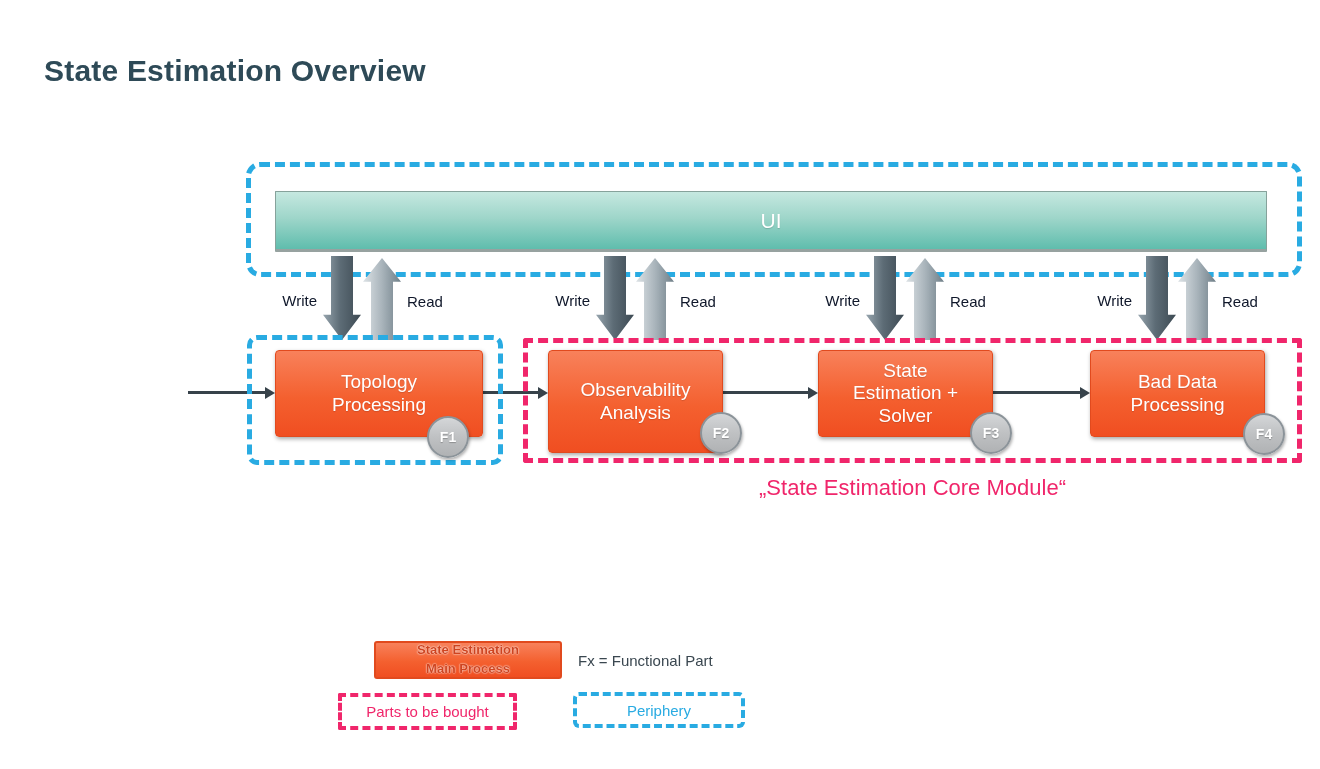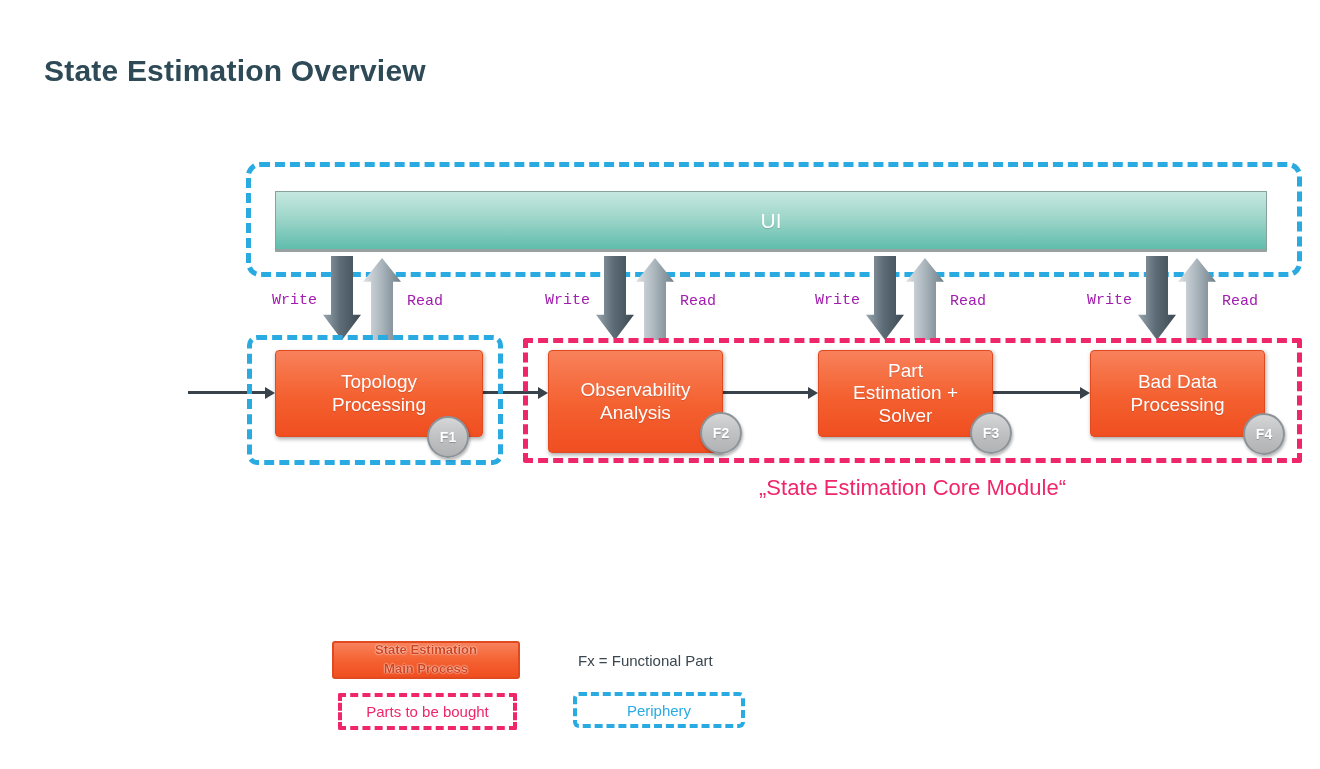--- a/index.html
+++ b/index.html
@@ -58,31 +58,31 @@
     position:absolute;width:38px;height:84px;
     background:linear-gradient(to right,#97a5ae 0%,#5d6c76 45%,#3d4a53 100%);
     clip-path:polygon(21% 0%,79% 0%,79% 70%,100% 70%,50% 100%,0% 70%,21% 70%);
   }
   .arrow-up{
     position:absolute;width:38px;height:82px;
     background:linear-gradient(to right,#dde3e6 0%,#a9b4bb 50%,#6f7f88 100%);
     clip-path:polygon(50% 0%,100% 29%,79% 29%,79% 100%,21% 100%,21% 29%,0% 29%);
     filter:drop-shadow(0 0 1px #4a565e);
   }
-  .io-label{position:absolute;font-size:15px;color:#a21caf;font-family:Liberation Mono, monospace;}
+  .io-label{position:absolute;font-size:15px;color:#0f172a;}
   .io-label.write{width:85px;text-align:right;}
   
   .core-label{font-size:22px;color:#f0266b;text-align:center;}
   
   .lg-orange{
     background:linear-gradient(#f8815b 0%,#f4602f 55%,#f04e21 100%);
     border:2px solid #e14a1e;border-radius:3px;
     display:flex;align-items:center;justify-content:center;text-align:center;
     font-size:13px;font-weight:bold;line-height:1.45;white-space:pre-line;
-    color:#cf4420;text-shadow:0 0 2px rgba(255,255,255,.95),0 0 1px rgba(255,255,255,.9);
+    color:#cf4420;text-shadow:0 0 2px rgba(255,255,255,.95),0 0 1px rgba(255,255,255,.9);margin-left:42px;
   }
   .lg-pink{
     border:4px dashed #f0266b;border-radius:2px;color:#f0266b;font-size:15px;
     display:flex;align-items:center;justify-content:center;
   }
   .lg-blue{
     border:4px dashed #29abe2;border-radius:6px;color:#29abe2;font-size:15px;
     display:flex;align-items:center;justify-content:center;
   }
   .fx-label{font-size:15px;color:#3a4750;}
@@ -130,21 +130,21 @@
   <div class="abs flow-line" style="left:993px;top:391px;width:87px;"></div>
 
   <div class="abs dash-blue" style="left:247px;top:335px;width:256px;height:130px;border-radius:10px;"></div>
 
   <div class="abs dash-pink" style="left:523px;top:338px;width:779px;height:125px;border-radius:3px;"></div>
 
   <div class="abs proc-box" style="left:275px;top:350px;width:208px;height:87px;">Topology
 Processing</div>
   <div class="abs proc-box" style="left:548px;top:350px;width:175px;height:103px;">Observability
 Analysis</div>
-  <div class="abs proc-box" style="left:818px;top:350px;width:175px;height:87px;">Part
+  <div class="abs proc-box" style="left:818px;top:350px;width:175px;height:87px;">State
 Estimation +
 Solver</div>
   <div class="abs proc-box" style="left:1090px;top:350px;width:175px;height:87px;">Bad Data
 Processing</div>
 
   <div class="abs fbadge" style="left:427px;top:416px;">F1</div>
   <div class="abs fbadge" style="left:700px;top:412px;">F2</div>
   <div class="abs fbadge" style="left:970px;top:412px;">F3</div>
   <div class="abs fbadge" style="left:1243px;top:413px;">F4</div>
 

